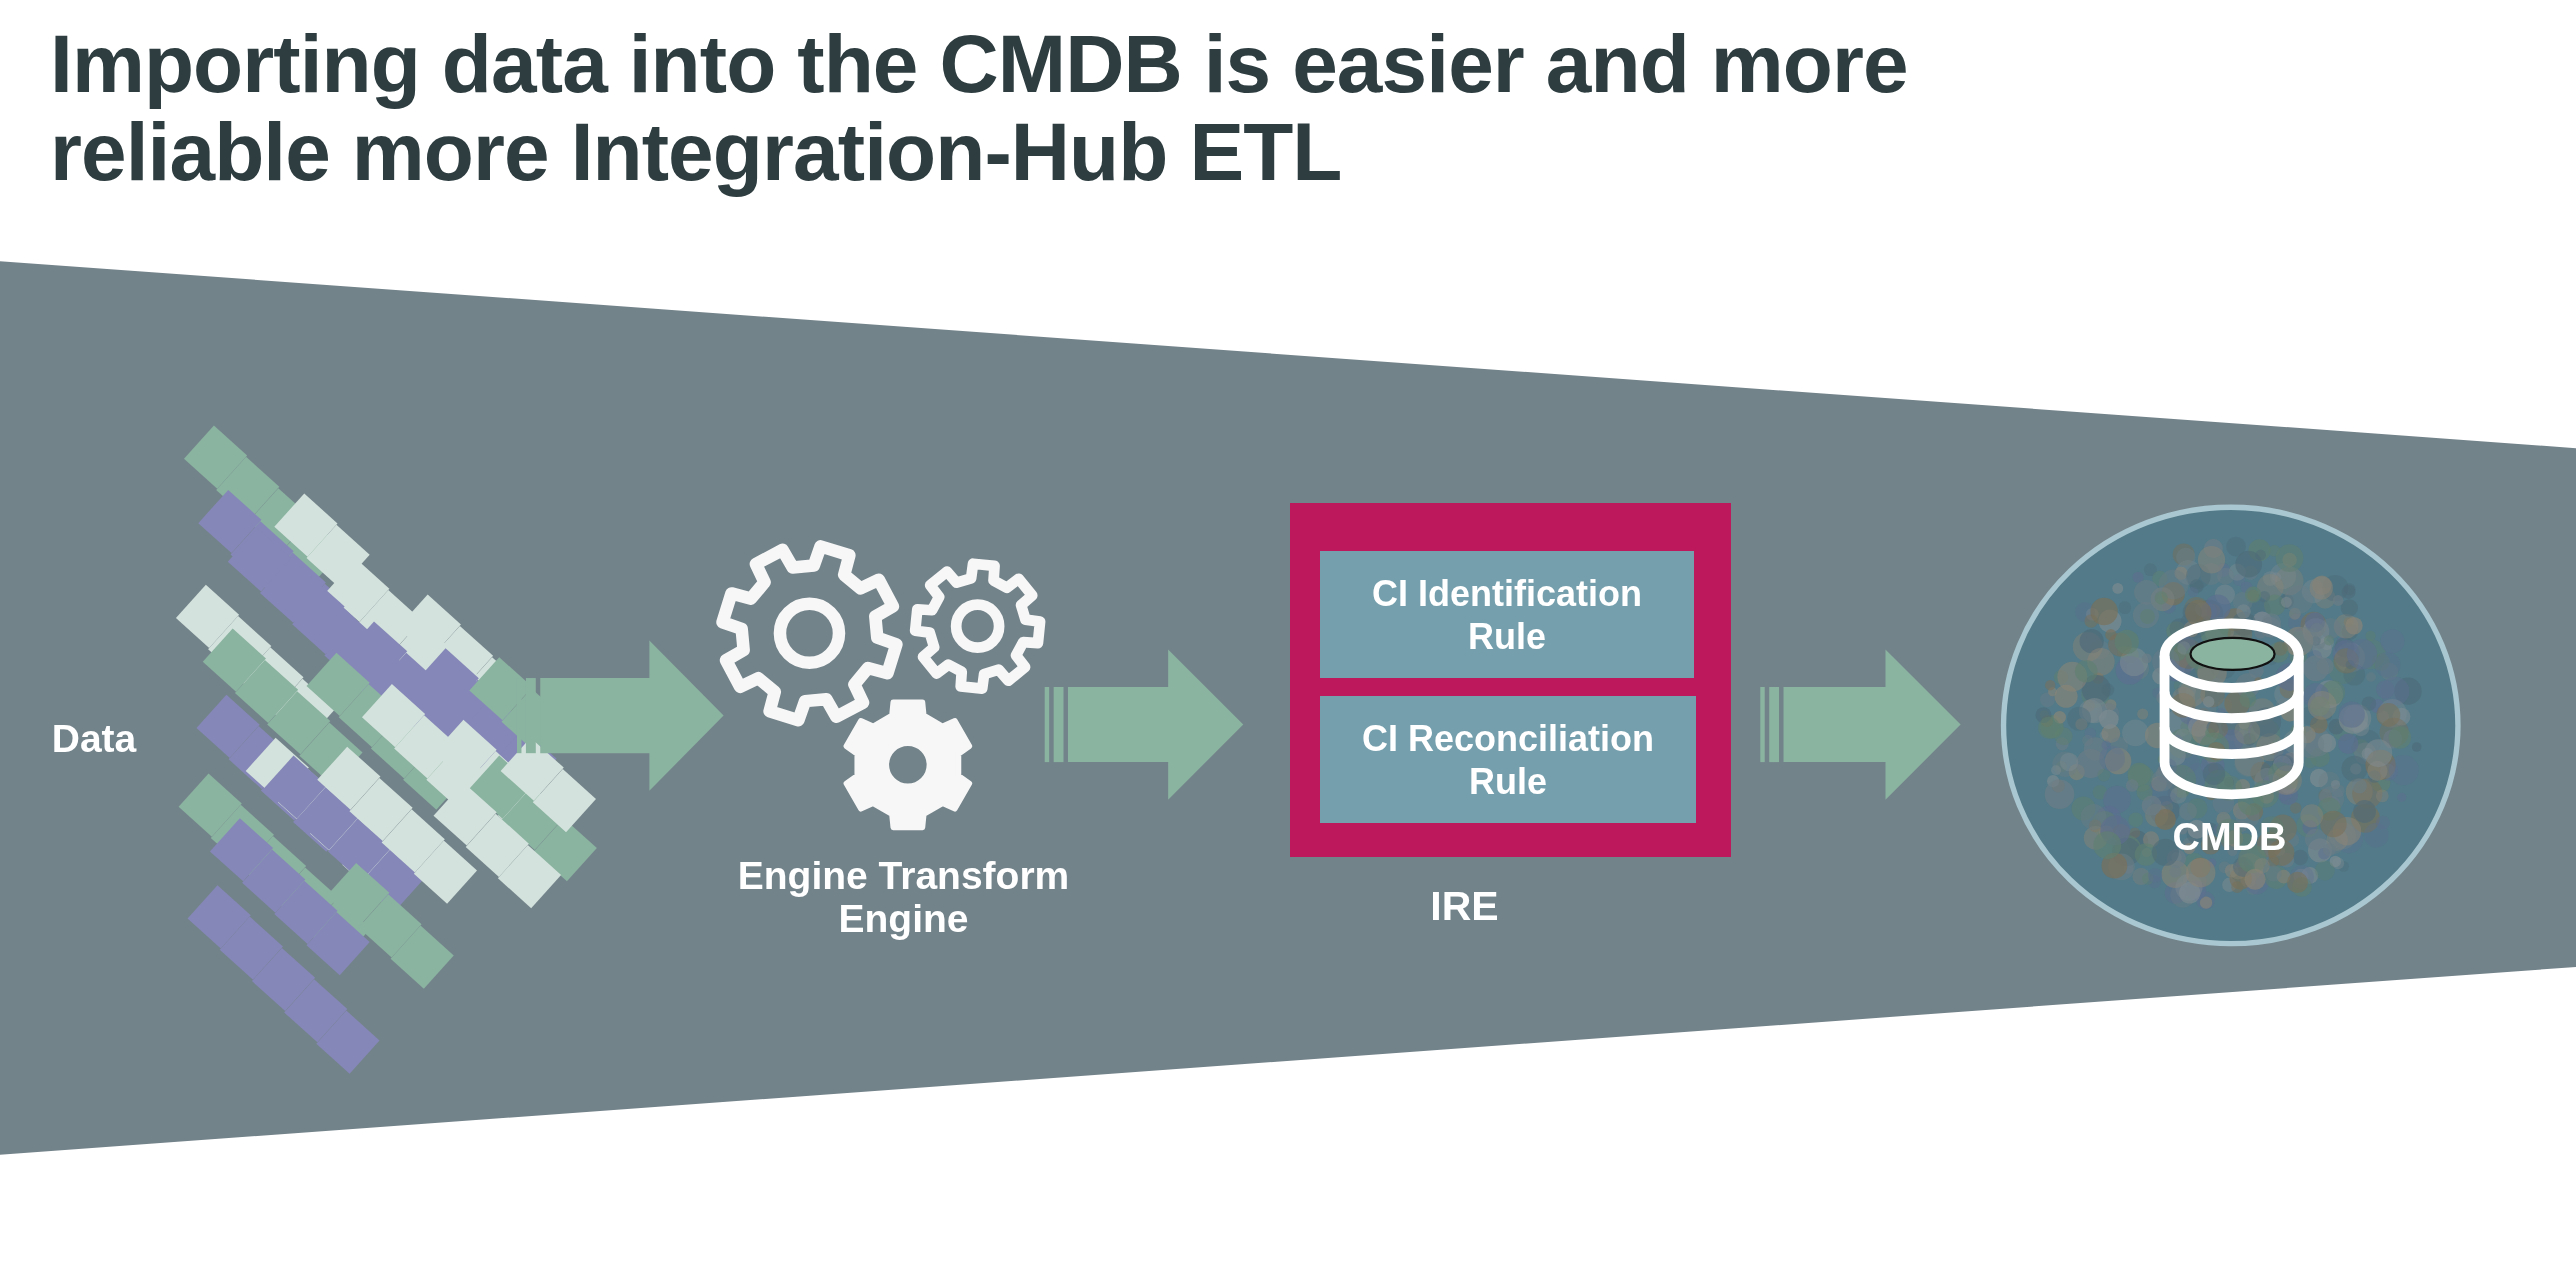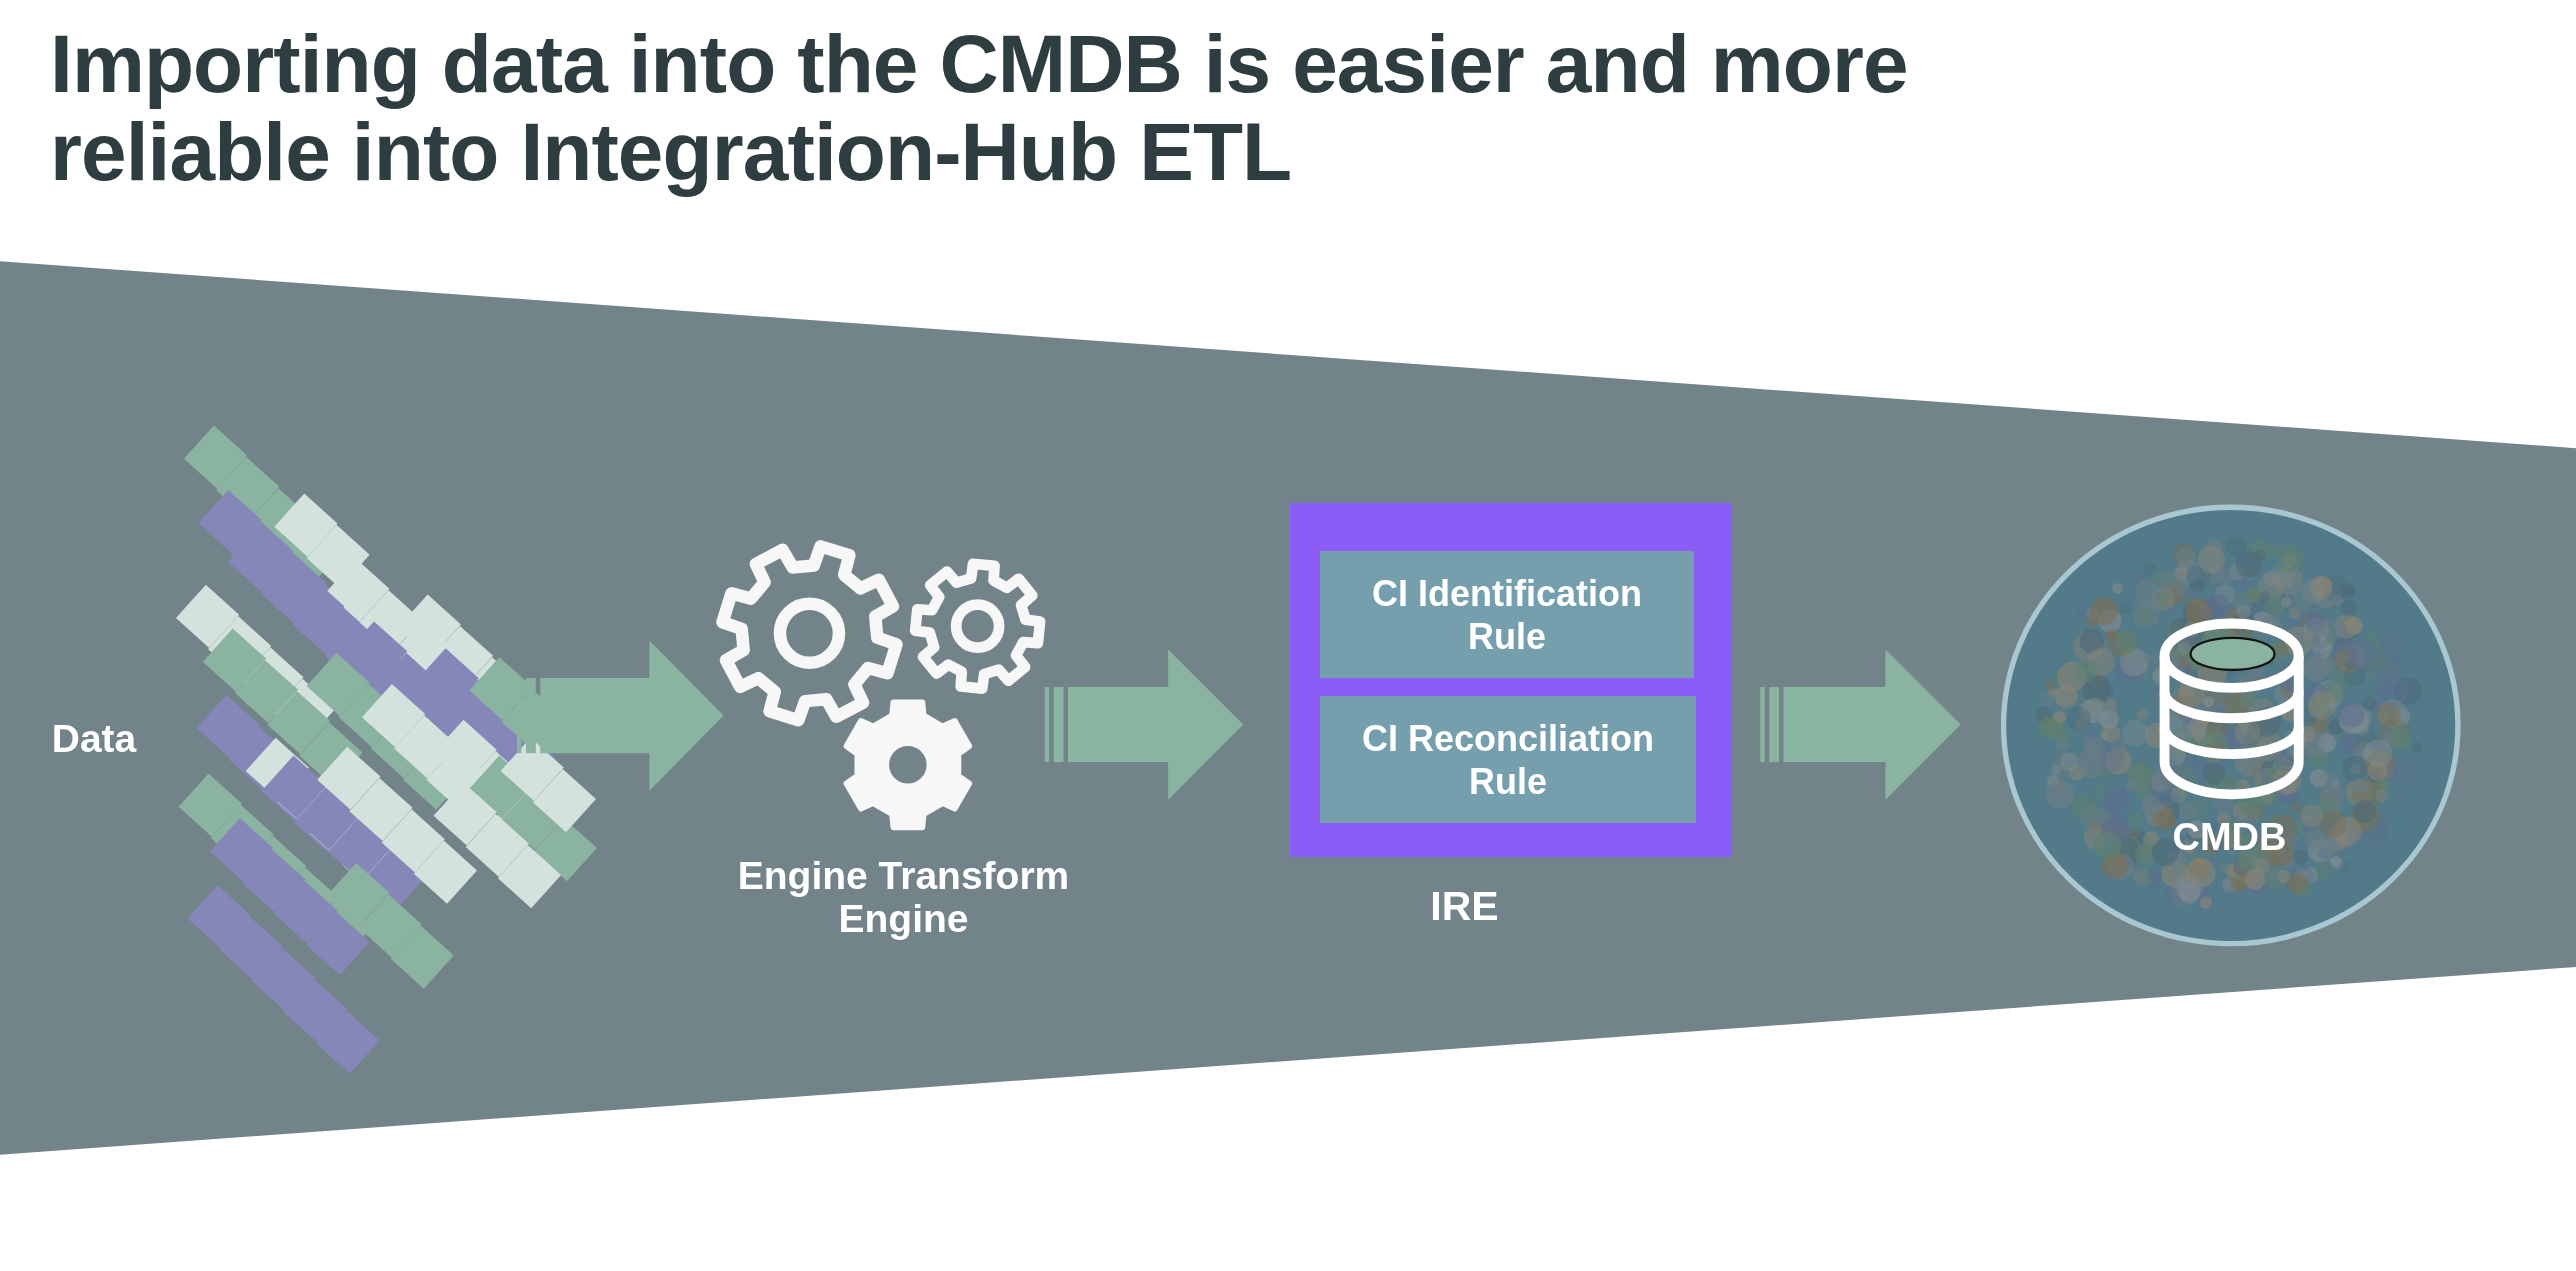--- a/index.html
+++ b/index.html
@@ -9,21 +9,21 @@
     position: absolute; left: 50px; top: 19.7px; width: 2326px;
     font-family: "Liberation Sans", sans-serif; font-weight: bold;
     font-size: 82px; line-height: 88px; color: #2e3d40; letter-spacing: -0.9px;
   }
   .title span { display: block; white-space: nowrap; }
   .lbl { position: absolute; color: #ffffff; font-weight: bold; font-family: "Liberation Sans", sans-serif; text-align: center; white-space: nowrap; }
   .lbl-data { left: 27px; top: 716px; width: 134px; font-size: 39px; line-height: 45px; }
   .lbl-engine { left: 680px; top: 854px; width: 447px; font-size: 39px; line-height: 43px; }
   .lbl-ire { left: 1375px; top: 884px; width: 179px; font-size: 41px; line-height: 45px; }
   .lbl-cmdb { left: 2140px; top: 816px; width: 179px; font-size: 38px; line-height: 43px; }
-  .ire-box { position: absolute; left: 1290px; top: 503px; width: 441px; height: 354px; background: #8b5cf6; }
+  .ire-box { position: absolute; left: 1290px; top: 503px; width: 441px; height: 354px; background: #be185d; }
   .rule-box {
     position: absolute; left: 30px; width: 374px; height: 127px; background: #759fad;
     display: flex; align-items: center; justify-content: center; text-align: center;
     color: #ffffff; font-weight: bold; font-size: 36px; line-height: 43px; font-family: "Liberation Sans", sans-serif;
   }
   .rule-1 { top: 48px; }
   .rule-2 { top: 193px; width: 376px; }
   svg { position: absolute; left: 0; top: 0; }
 </style>
 </head>
@@ -688,21 +688,21 @@
         <ellipse cx="2495" cy="733" rx="75" ry="36"></ellipse>
         <path d="M2420,773 A75,30 0 0 0 2570,773"></path>
         <path d="M2420,813 A75,30 0 0 0 2570,813"></path>
         <ellipse cx="2496" cy="731" rx="47" ry="18" fill="#8ab3a0" stroke="#111111" stroke-width="2.5"></ellipse>
       </g>
     </g>
   </svg>
 
   <div class="title">
     <span>Importing data into the CMDB is easier and more</span>
-    <span>reliable into Integration-Hub ETL</span>
+    <span>reliable more Integration-Hub ETL</span>
   </div>
 
   <div class="lbl lbl-data">Data</div>
 
   <div class="lbl lbl-engine">
     <div>Engine Transform</div>
     <div>Engine</div>
   </div>
 
   <div class="ire-box">

